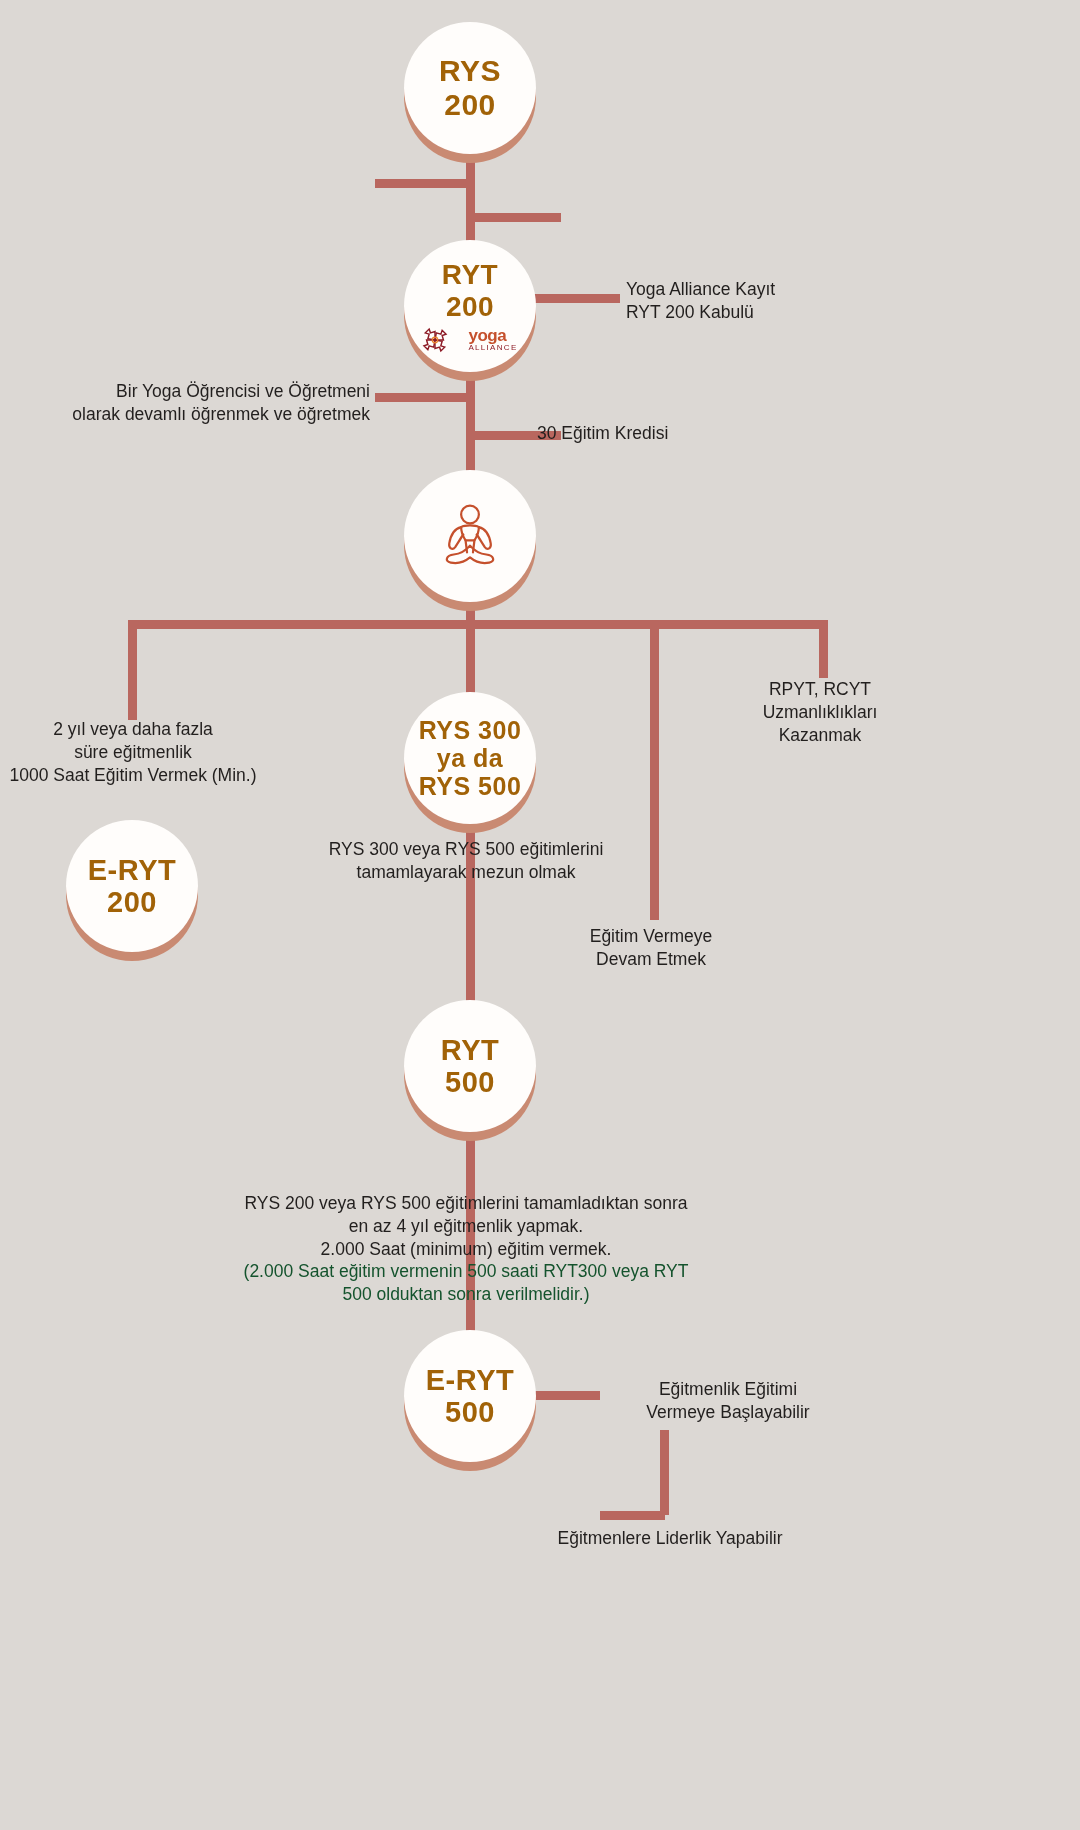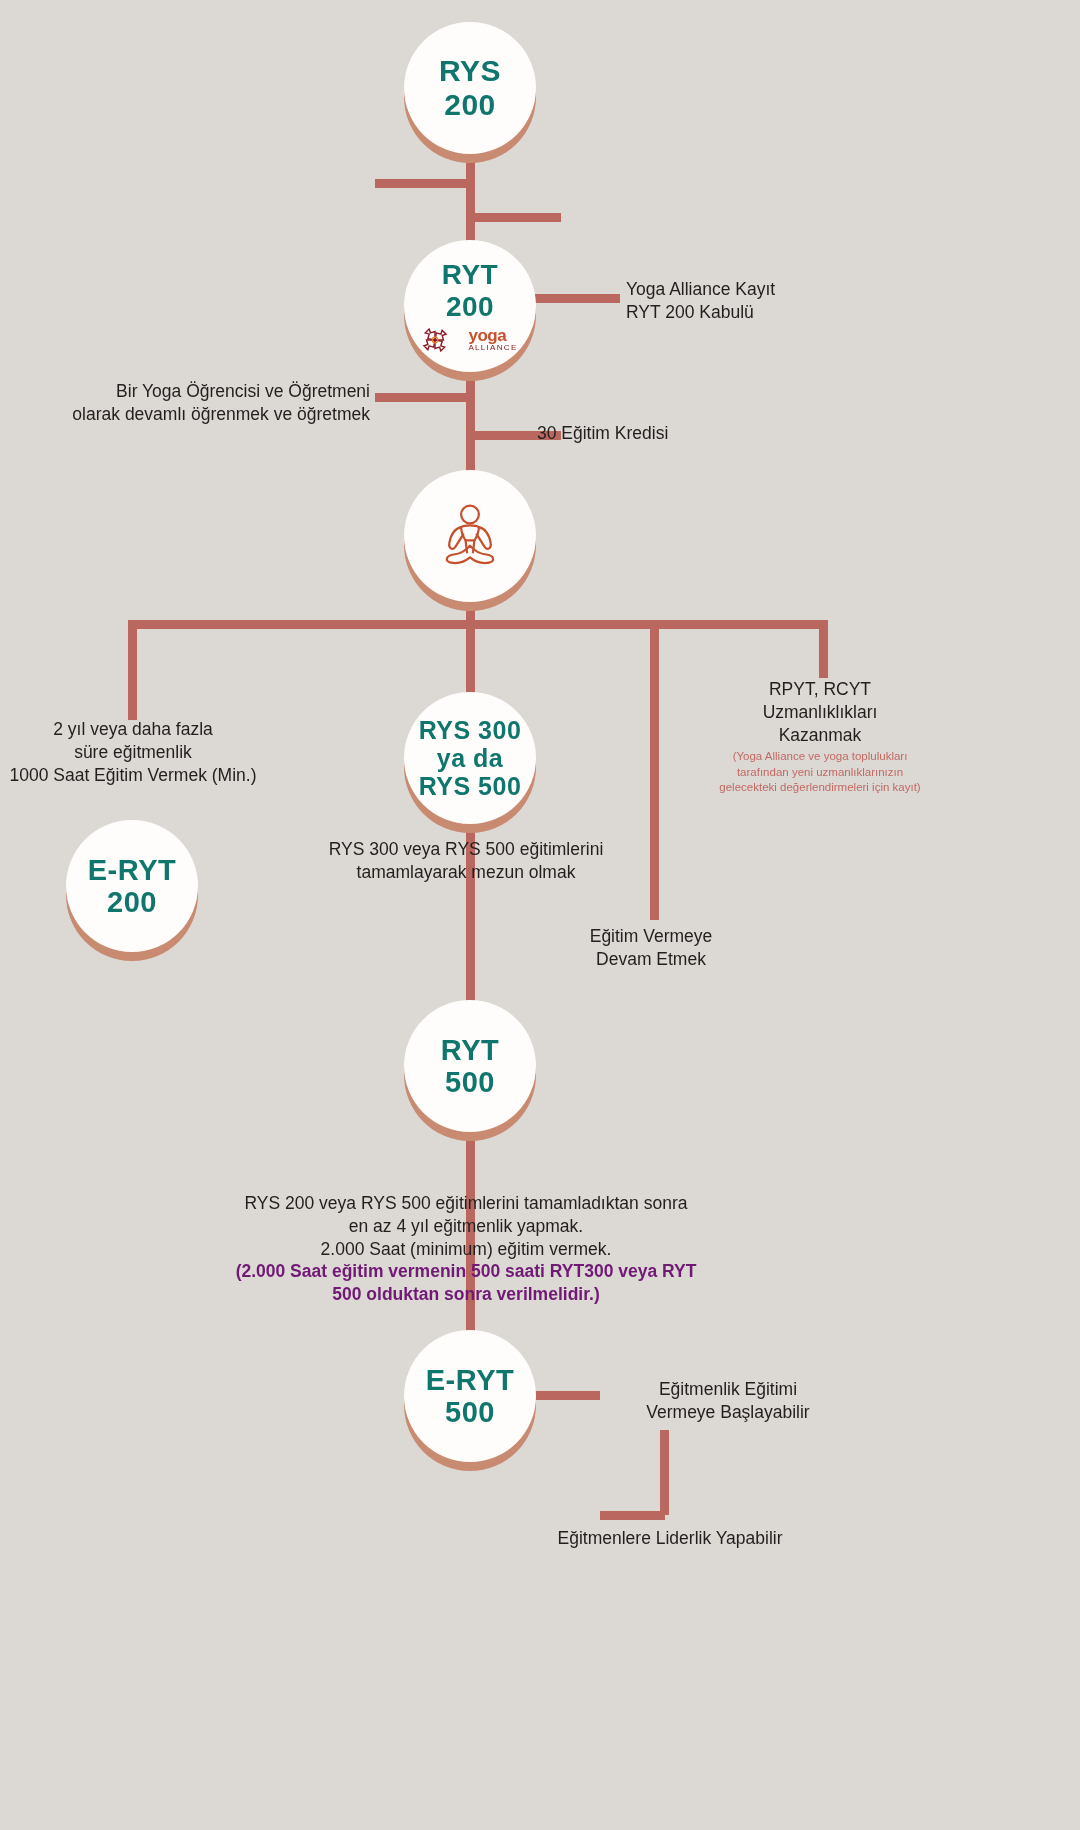--- a/index.html
+++ b/index.html
@@ -22,21 +22,21 @@
   .node{
     position:absolute;
     border-radius:50%;
     background:#fffdfb;
     box-shadow:0 9px 0 0 #c98a72;
     display:flex;flex-direction:column;
     align-items:center;justify-content:center;
     z-index:5;
   }
   .node .t{
-    color:#0f766e;
+    color:#a16207;
     font-weight:bold;
     letter-spacing:.5px;
     line-height:1.12;
     text-align:center;
   }
   .n-rys200{left:404px;top:22px;width:132px;height:132px;}
   .n-rys200 .t{font-size:30px;}
   .n-ryt200{left:404px;top:240px;width:132px;height:132px;}
   .n-ryt200 .t{font-size:28px;}
   .n-icon{left:404px;top:470px;width:132px;height:132px;}
@@ -65,21 +65,21 @@
   }
   .lab.r{text-align:right;}
   .lab.l{text-align:left;}
   .lab.c{text-align:center;}
   .sub{
     color:#c26a64;
     font-size:11.5px;
     line-height:1.35;
     margin-top:3px;
   }
-  .accent{color:#701a75;font-weight:bold;}
+  .accent{color:#14532d;}
 </style>
 </head>
 <body>
 
 <div id="stage">
 
   <div class="ln lnv" style="left:466px;top:150px;height:100px;"></div>
   <div class="ln lnh" style="left:375px;top:179px;width:95px;"></div>
   <div class="ln lnh" style="left:466px;top:213px;width:95px;"></div>
 
@@ -177,23 +177,20 @@
   <div class="lab c" style="left:266px;top:838px;width:400px;white-space:pre-line;">RYS 300 veya RYS 500 eğitimlerini
 tamamlayarak mezun olmak</div>
 
   <div class="lab c" style="left:530px;top:925px;width:242px;white-space:pre-line;">Eğitim Vermeye
 Devam Etmek</div>
 
   <div class="lab c" style="left:690px;top:678px;width:260px;">
     <div style="white-space:pre-line;">RPYT, RCYT
 Uzmanlıklıkları
 Kazanmak</div>
-    <div class="sub" style="white-space:pre-line;">(Yoga Alliance ve yoga toplulukları
-tarafından yeni uzmanlıklarınızın
-gelecekteki değerlendirmeleri için kayıt)</div>
   </div>
 
   <div class="lab c" style="left:180px;top:1192px;width:572px;">
     <div style="white-space:pre-line;">RYS 200 veya RYS 500 eğitimlerini tamamladıktan sonra
 en az 4 yıl eğitmenlik yapmak.
 2.000 Saat (minimum) eğitim vermek.</div>
     <div class="accent" style="white-space:pre-line;">(2.000 Saat eğitim vermenin 500 saati RYT300 veya RYT
 500 olduktan sonra verilmelidir.)</div>
   </div>
 

